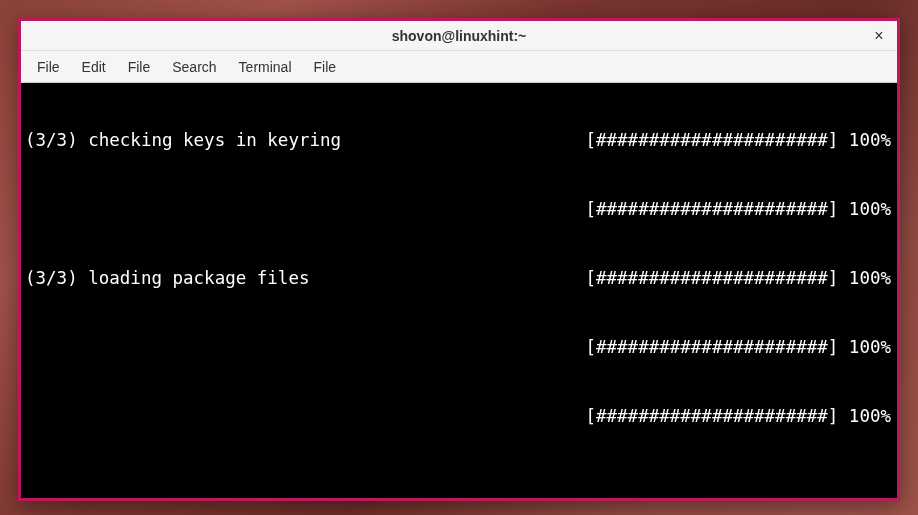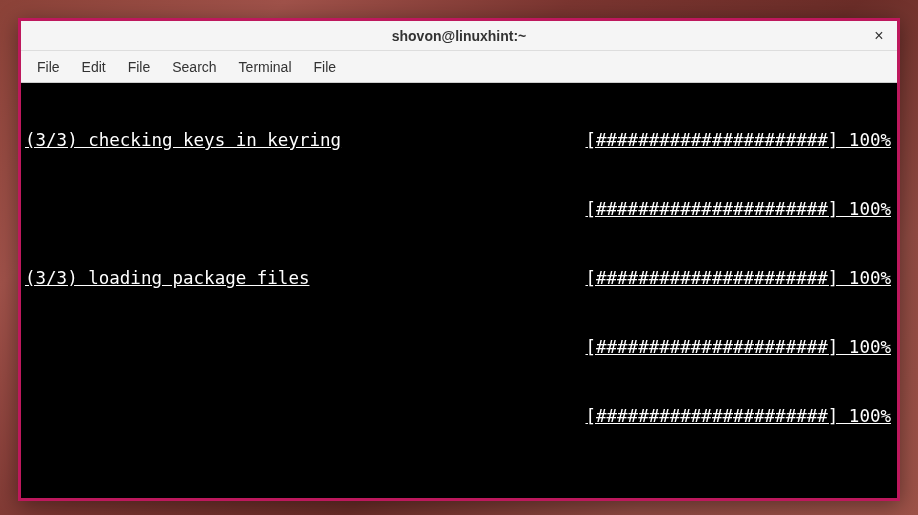--- a/index.html
+++ b/index.html
@@ -71,21 +71,20 @@
       color: #fff;
       font-family: "DejaVu Sans Mono", "Liberation Mono", monospace;
       font-size: 17.5px;
       line-height: 23px;
       padding: 0 4px;
       overflow: hidden;
       white-space: pre;
     }
     .term-line {
       display: flex;
-      text-decoration: underline;
     }
     .term-left { flex: 0 0 auto; }
     .term-spacer { flex: 1; }
     .term-right { flex: 0 0 auto; padding-right: 2px; margin-left: 38px; }
   </style>
 </head>
 <body>
 
 <div class="window">
   <div class="titlebar">

